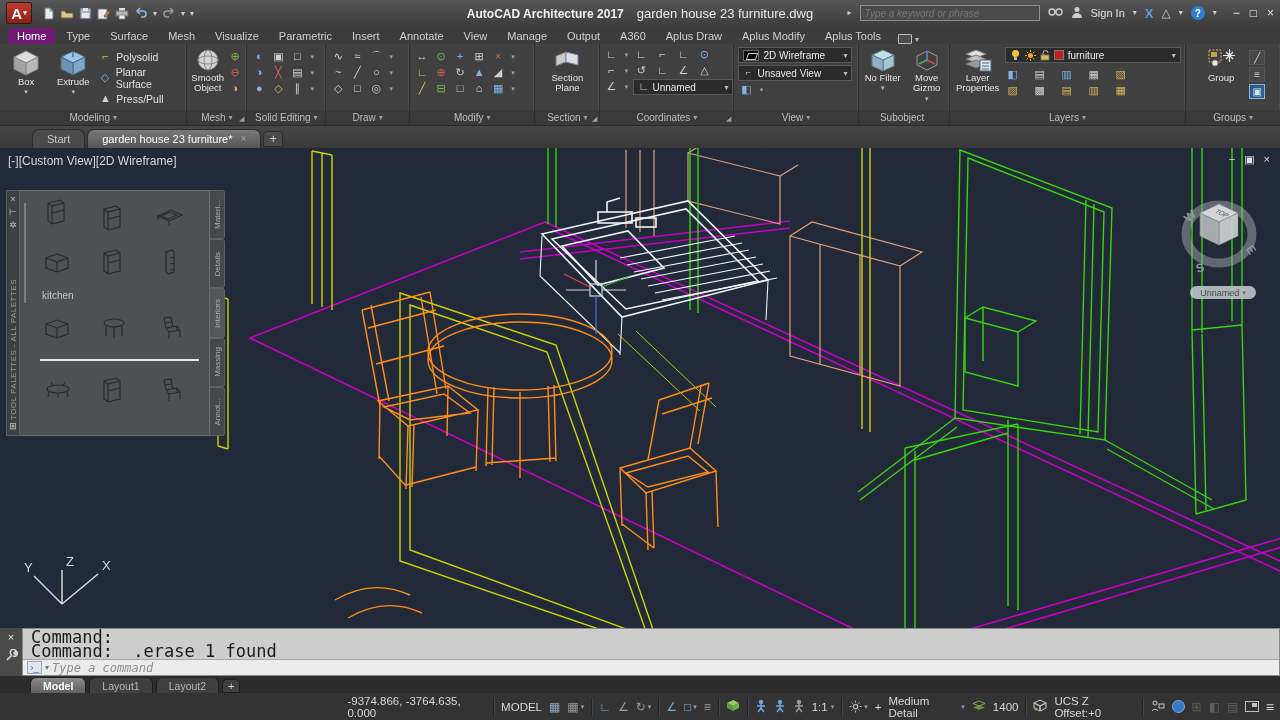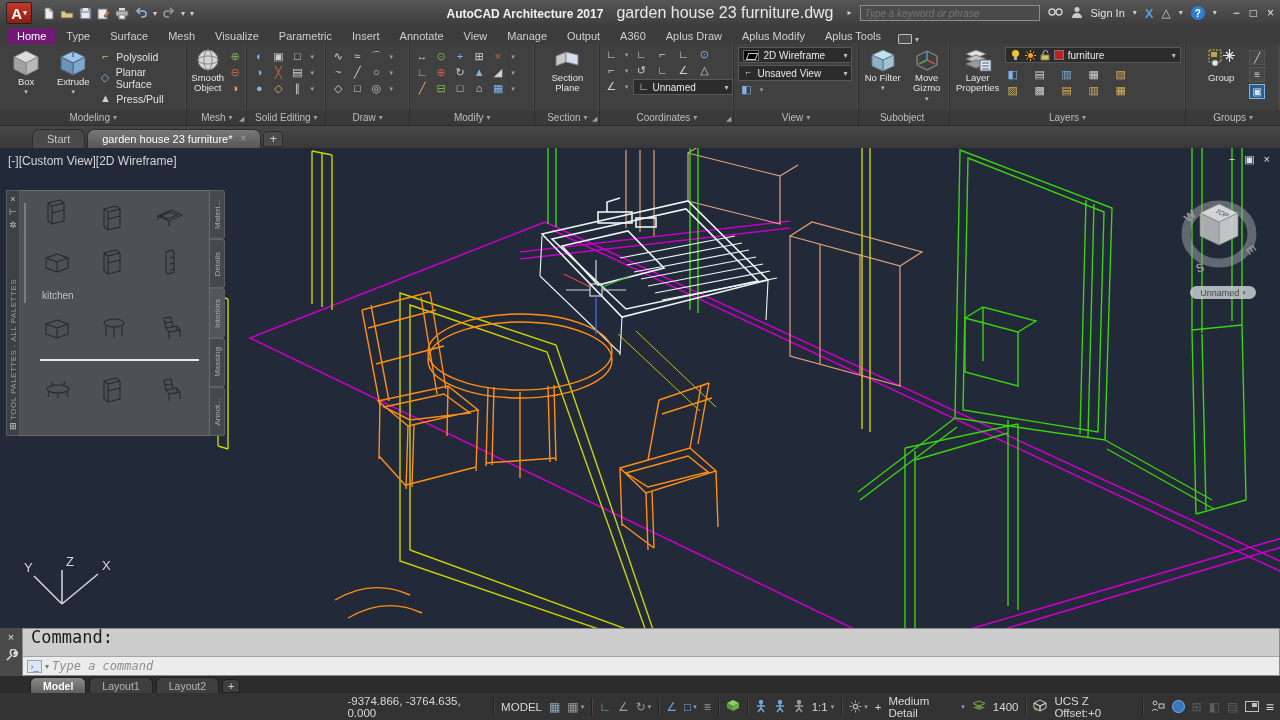--- a/index.html
+++ b/index.html
@@ -13,21 +13,21 @@
     display:flex; align-items:center; padding:0 6px; gap:4px; position:relative; }
   .applogo { width:26px; height:22px; background:linear-gradient(#c0392b,#8e1f13);
     border:1px solid #222; border-radius:2px; color:#fff; font-weight:bold; font-size:15px;
     display:flex; align-items:center; justify-content:center; }
   .applogo .dd-mini { font-size:7px; margin-left:1px; }
   .qat { display:flex; align-items:center; gap:5px; margin-left:6px; }
   .qat svg { display:block; }
   .qat .dd { color:#cfcfcf; font-size:8px; }
   .title-center { position:absolute; left:0; right:0; text-align:center; pointer-events:none; }
   .title-center .app-title { color:#f2f2f2; font-weight:bold; font-size:12px; }
-  .title-center .doc-title { color:#e8e8e8; font-size:16px; margin-left:10px; }
+  .title-center .doc-title { color:#e8e8e8; font-size:13px; margin-left:10px; }
   .title-right { margin-left:auto; display:flex; align-items:center; gap:8px; z-index:2; }
   .search-box { width:180px; height:16px; background:#4a4a4a; border:1px solid #8d8d8d;
     color:#b5b5b5; font-style:italic; font-size:10px; padding:0 4px;
     font-family:"Liberation Sans",sans-serif; }
   .tb-ico { color:#cfcfcf; font-size:12px; line-height:1; }
   .help-circle { width:14px; height:14px; border-radius:50%; background:#2f7fd0; color:#fff;
     font-size:10px; font-weight:bold; display:flex; align-items:center; justify-content:center; }
   .x-logo { color:#5aa0e0; font-weight:bold; font-size:13px; }
   .a360-tri { color:#c5c5c5; font-size:12px; }
   .winbtns { display:flex; gap:10px; margin-left:8px; color:#e8e8e8; font-size:12px; }
@@ -849,20 +849,21 @@
   <div class="cmdarea">
     <div class="cmd-side">
       <span class="x">×</span>
       <span><svg width="14" height="14">
             <path d="M3,11 L8,6 M8,6 a3,3 0 1 1 4,-4 l-2,2 l1,1 l2,-2 a3,3 0 0 1 -4,4" fill="none" stroke="#d8d8d8" stroke-width="1.6"></path>
           </svg></span>
     </div>
     <div class="cmd-main">
       <div class="cmd-hist">
         <div>Command:</div>
+        <div>Command: _.erase 1 found</div>
       </div>
       <div class="cmd-input-row">
         <span class="cmd-prompt">›_</span>
         <span class="cmd-dd">▾</span>
         <input class="cmd-input" placeholder="Type a command" style="">
       </div>
     </div>
   </div>
 
   <div class="layoutbar">

